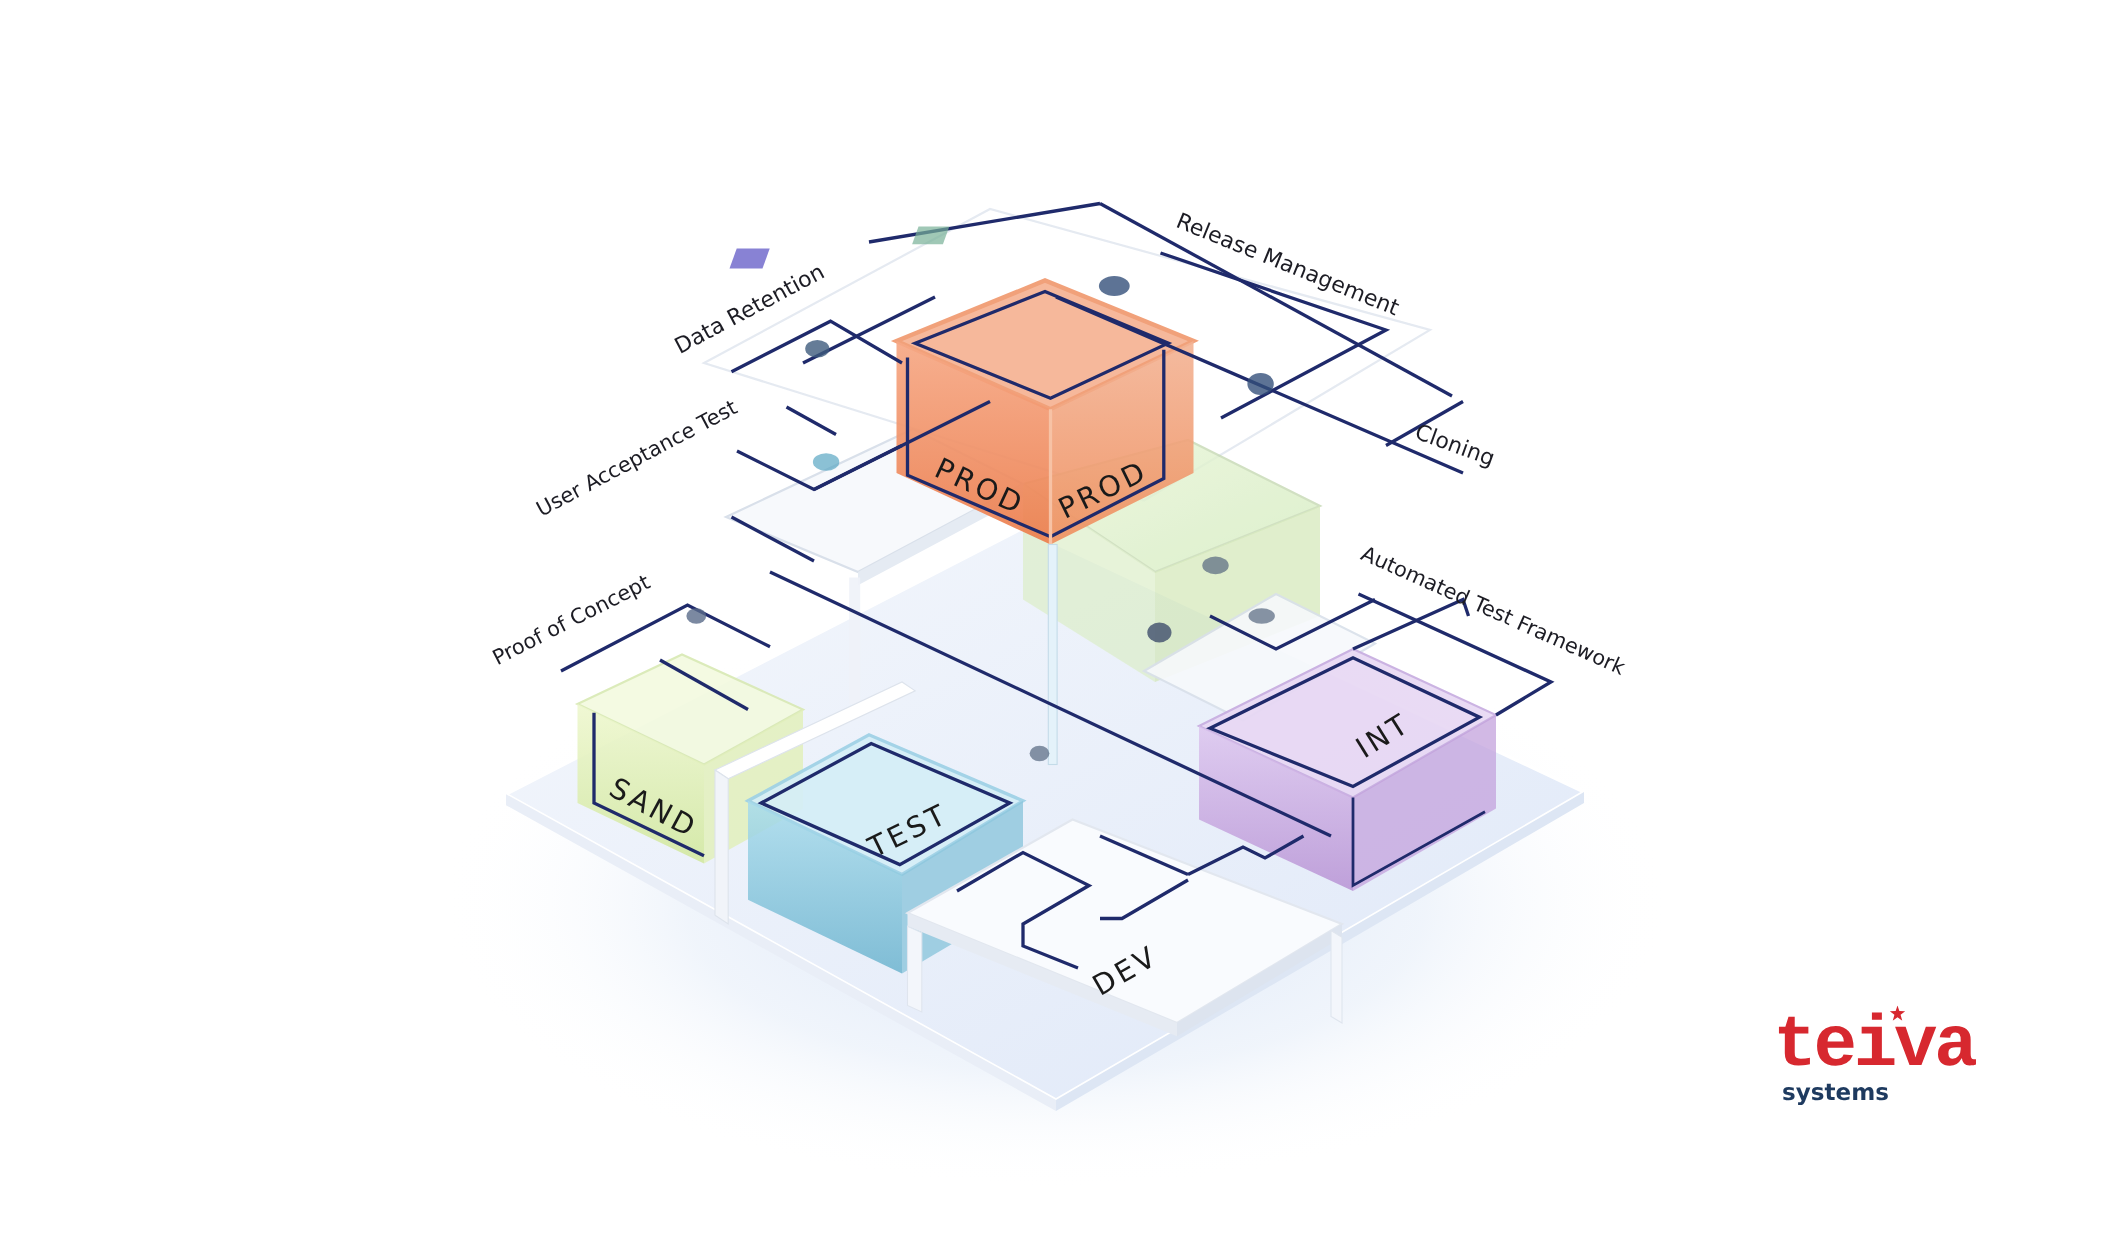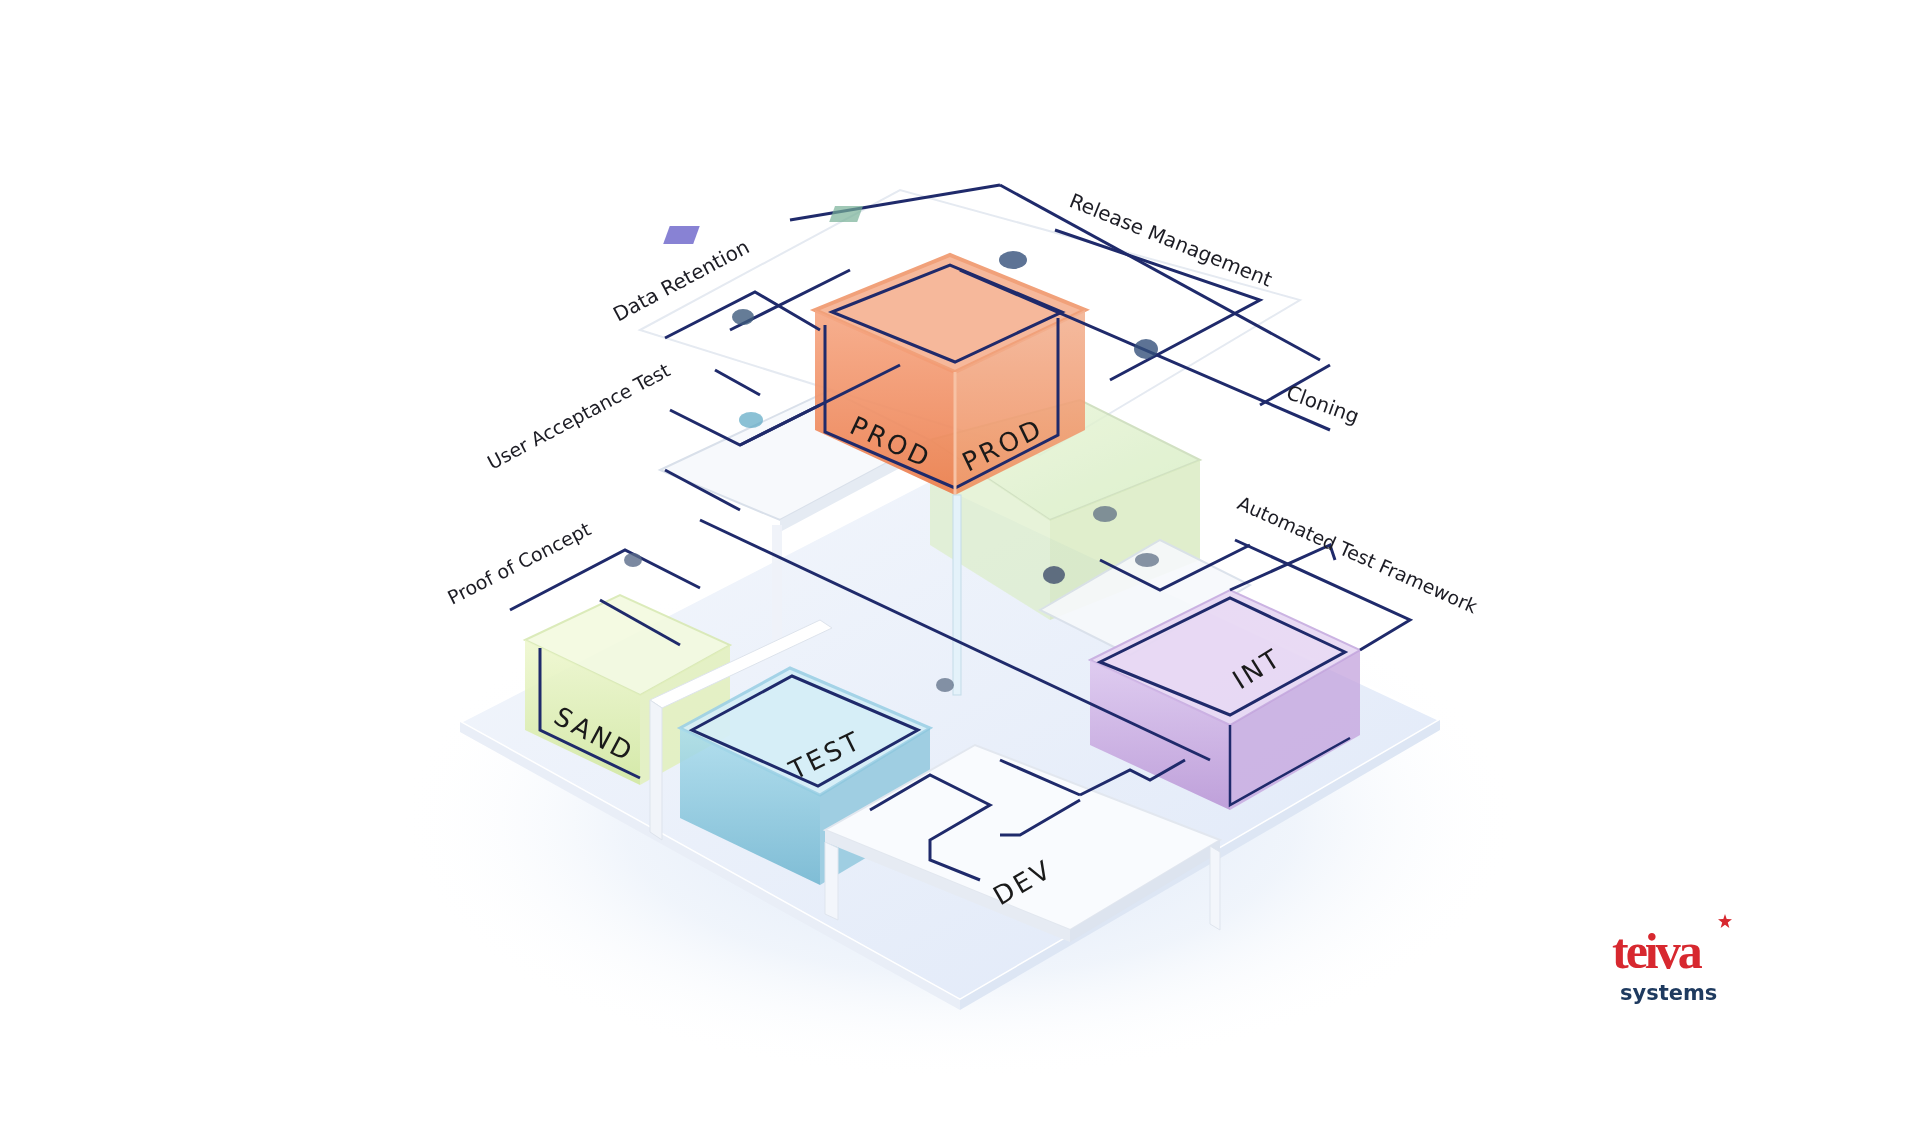--- a/index.html
+++ b/index.html
@@ -10,22 +10,22 @@
       position: relative;
     }
     #stage { position: absolute; left: 0; top: 0; width: 1920px; height: 1134px; }
     .label-text { font-family: "DejaVu Sans", sans-serif; fill: #1c1c24; }
     .box-text { font-family: "DejaVu Sans", sans-serif; fill: #1a1a1a; letter-spacing: 3px; }
     .logo {
       position: absolute; left: 1612px; top: 918px; width: 200px; text-align: left;
     }
     .logo-main {
       display: block;
-      font-family: Liberation Serif, serif;
-      font-weight: bold; font-size: 50px; letter-spacing: -3px;
+      font-family: Liberation Mono, monospace;
+      font-weight: bold; font-size: 66px; letter-spacing: -3px;
       line-height: 66px; color: #d7282f;
     }
     .logo-sub {
       display: block; margin-left: 8px; margin-top: -4px;
       font-family: "DejaVu Sans", sans-serif;
       font-weight: bold; font-size: 21px; line-height: 26px; color: #1e3a5f;
     }
     .logo-star {
       position: absolute; left: 106px; top: -4px; width: 14px; height: 14px;
     }

